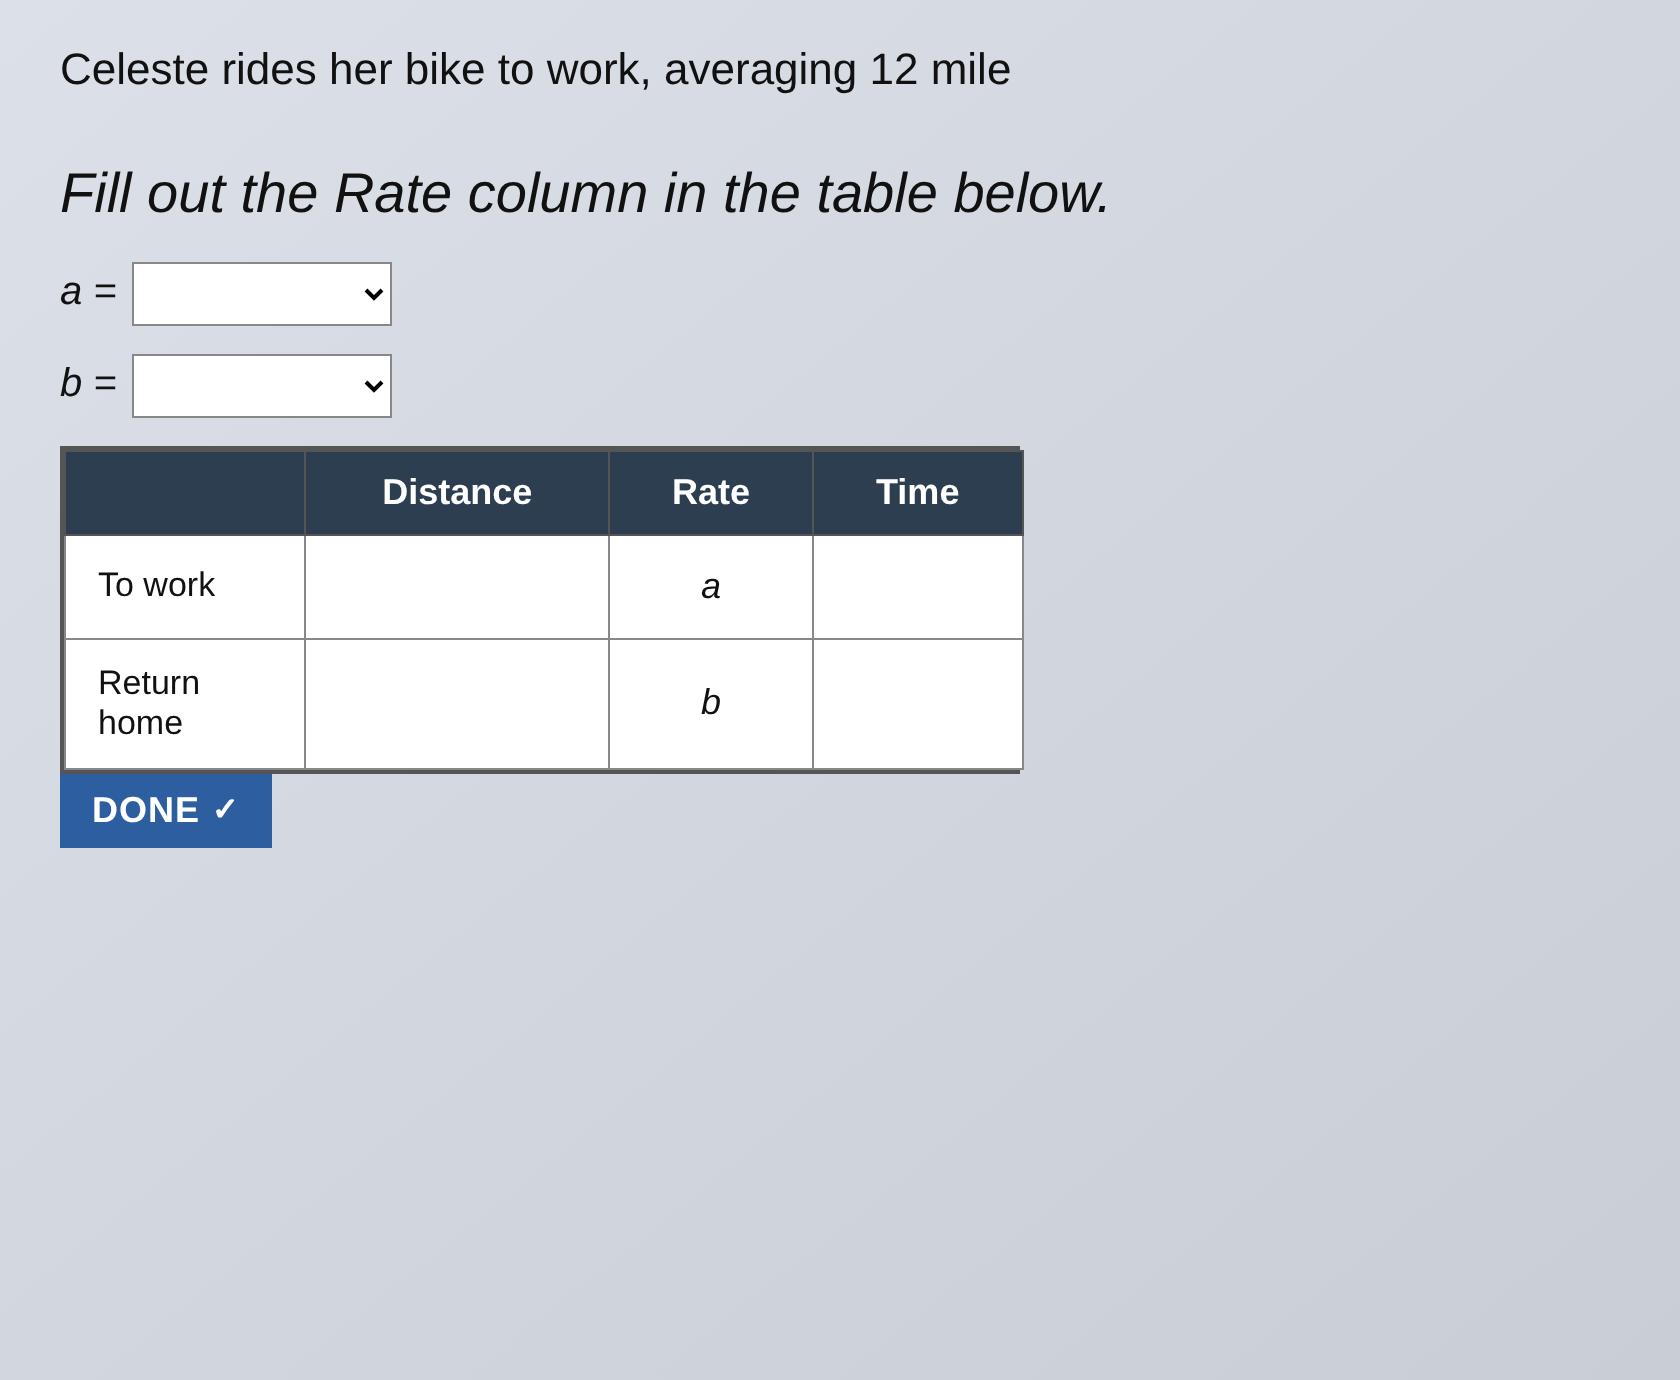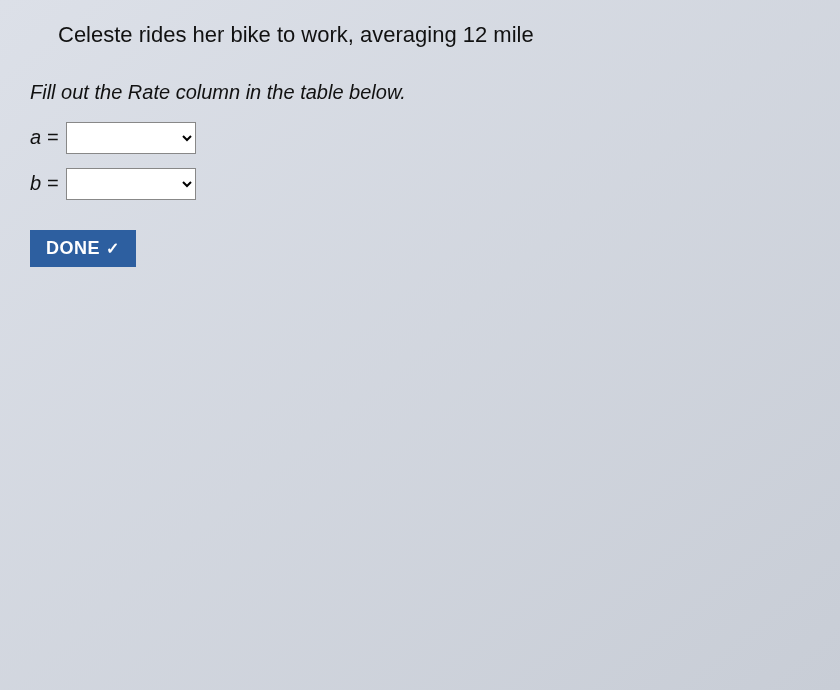--- a/index.html
+++ b/index.html
@@ -24,25 +24,24 @@
       padding: 20px 30px;
       position: relative;
     }
 
     .problem-text {
       font-size: 22px;
       color: #111;
       line-height: 1.4;
       margin-bottom: 30px;
       max-width: 600px;
-      margin-left: 28px;
     }
 
     .fill-instruction {
-      font-size: 20px;
+      font-size: 28px;
       color: #111;
       margin-bottom: 18px;
       font-style: italic;
     }
 
     .variable-row {
       display: flex;
       align-items: center;
       margin-bottom: 14px;
     }
@@ -115,21 +114,20 @@
     }
 
     tbody td.rate-cell {
       font-style: italic;
       font-size: 18px;
     }
 
     .done-button {
       display: inline-flex;
       align-items: center;
-      margin-top: 16px;
       background: #2d5fa0;
       color: #fff;
       font-size: 18px;
       font-weight: bold;
       padding: 8px 16px;
       border: none;
       cursor: pointer;
       letter-spacing: 0.5px;
     }
 
@@ -156,19 +154,45 @@
     </select>
   </div>
 
   <div class="variable-row">
     <span class="variable-label">b =</span>
     <select class="variable-select">
       <option value=""></option>
     </select>
   </div>
 
+  <div class="table-container">
+    <table>
+      <thead>
+        <tr>
+          <th></th>
+          <th>Distance</th>
+          <th>Rate</th>
+          <th>Time</th>
+        </tr>
+      </thead>
+      <tbody>
+        <tr>
+          <td>To work</td>
+          <td></td>
+          <td class="rate-cell">a</td>
+          <td></td>
+        </tr>
+        <tr>
+          <td>Return home</td>
+          <td></td>
+          <td class="rate-cell">b</td>
+          <td></td>
+        </tr>
+      </tbody>
+    </table>
+  </div>
 
   <button class="done-button">
     <span>DONE</span>
     <span class="checkmark">✓</span>
   </button>
 
 </div>
 
 </body></html>

